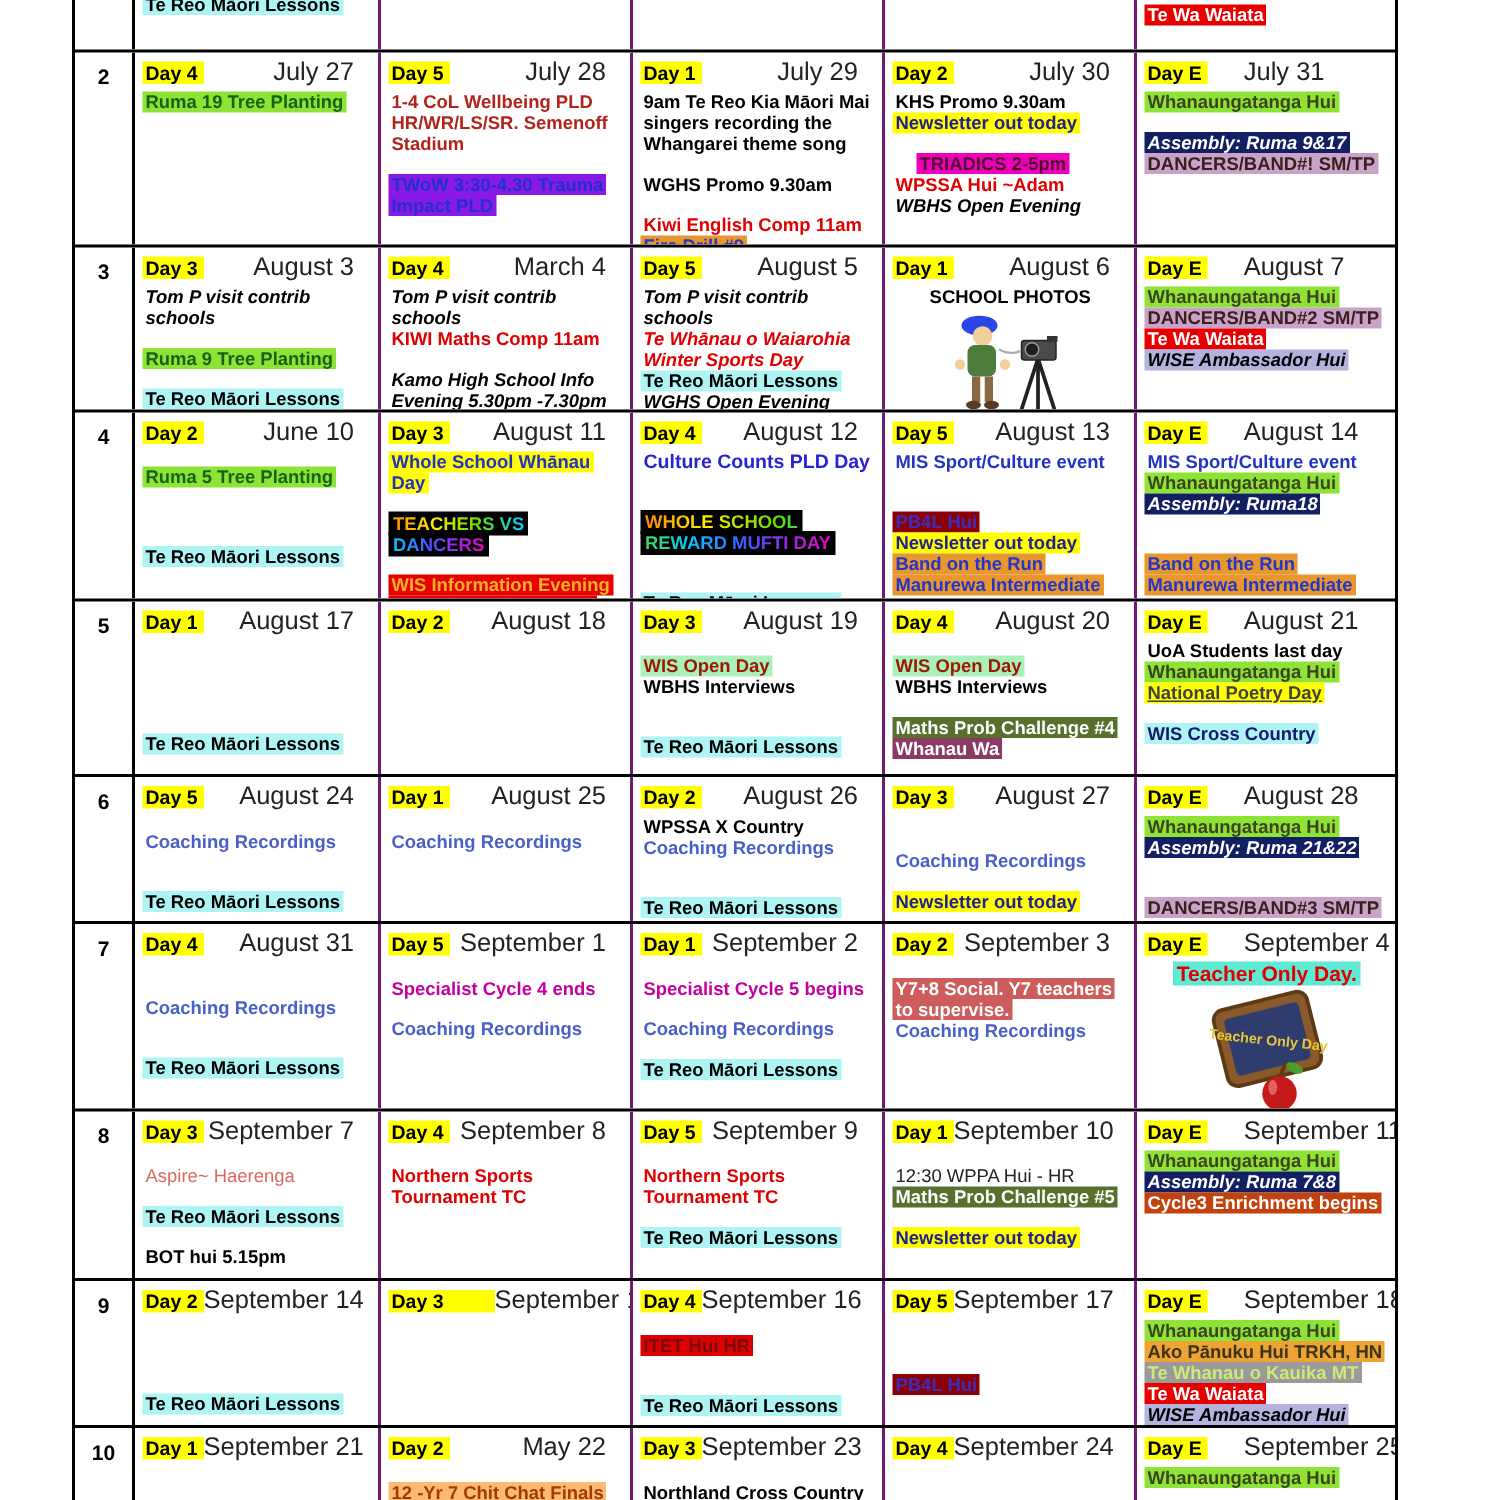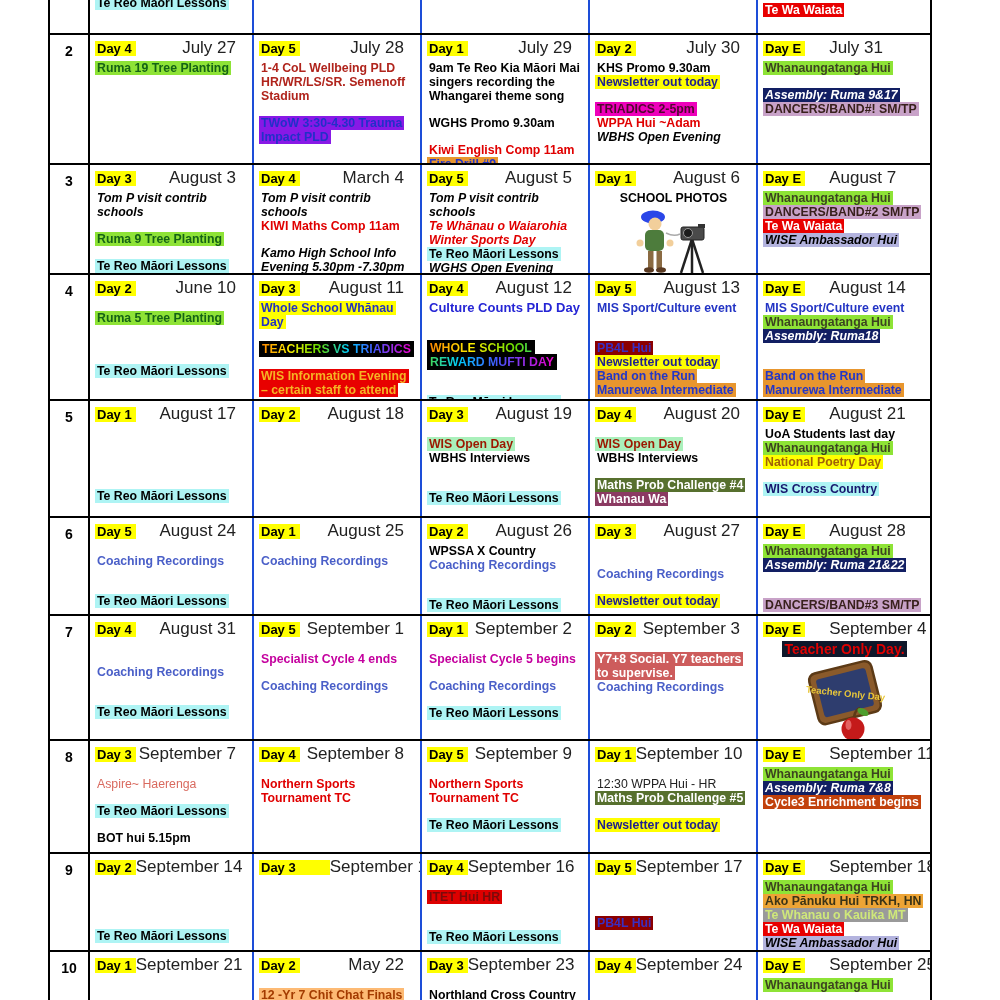--- a/index.html
+++ b/index.html
@@ -13,21 +13,21 @@
     border-left:2px solid #000;border-right:2px solid #000;
   }
   .cal-row{display:flex;border-top:2px solid #000;box-sizing:border-box;overflow:hidden;}
   .cal-row.partial{border-top:none;}
   .num-cell{
     box-sizing:border-box;border-right:2px solid #000;
     font-weight:700;font-size:14px;color:#000;text-align:center;padding-top:8px;
     flex:0 0 auto;
   }
   .day-cell{
-    box-sizing:border-box;border-right:2px solid #1d4ed8;overflow:hidden;position:relative;
+    box-sizing:border-box;border-right:2px solid #701a75;overflow:hidden;position:relative;
     padding:3px 4px 2px 5px;flex:0 0 auto;
   }
   .day-cell:last-child{border-right:none;}
   .day-hdr{display:flex;justify-content:space-between;align-items:baseline;padding-right:12px;margin-bottom:3px;}
   .day-cell.tight .day-hdr{justify-content:flex-start;gap:24px;}
   .day-lbl{background:#ffff00;color:#000;font-weight:700;font-size:13px;padding:0 4px 0 2px;white-space:nowrap;}
   .day-lbl.wide{padding-right:34px;}
   .day-date{font-size:17px;color:#222;font-weight:400;white-space:nowrap;}
   .ev{font-size:12.3px;line-height:14px;margin:0;}
   .ev.center{text-align:center;}
@@ -45,42 +45,42 @@
   .s-darkred .txt{font-weight:700;color:#b0241c;}
   .s-red .txt{font-weight:700;color:#e00000;}
   .s-redi .txt{font-weight:700;font-style:italic;color:#e00000;}
   .s-magenta .txt{font-weight:700;color:#c4009e;}
   .s-blue .txt{font-weight:700;color:#4a5fc8;}
   .s-blueb .txt{font-weight:700;color:#2334c4;}
   .s-bluesm .txt{font-weight:700;color:#2525d5;font-size:13px;}
   
   .s-hlyellow .txt{background:#ffff00;color:#20208e;font-weight:700;}
   .s-hlyellowblue .txt{background:#ffff00;color:#2433c0;font-weight:700;}
-  .s-hlyellowolive .txt{background:#ffff00;color:#a16207;font-weight:700;}
+  .s-hlyellowolive .txt{background:#ffff00;color:#404040;font-weight:700;text-decoration:underline;}
   .s-hlgreen .txt{background:#8ee336;color:#156315;font-weight:700;}
   .s-hlgreen2 .txt{background:#8ee336;color:#3c4420;font-weight:700;}
   .s-hlcyan .txt{background:#aef4f4;color:#000;font-weight:700;}
   .s-hlcyannavy .txt{background:#aef4f4;color:#17176e;font-weight:700;}
   .s-hlpurple .txt{background:#8819e6;color:#2230c8;font-weight:700;}
   .s-hlmagenta .txt{background:#ee00bb;color:#50062e;font-weight:700;}
   .s-hlorangeblue .txt{background:#e8962e;color:#2336c8;font-weight:700;}
   .s-hlorangedark .txt{background:#eda435;color:#3c3416;font-weight:700;}
   .s-hlorangered .txt{background:#fdba74;color:#a33b00;font-weight:700;}
   .s-hlnavy .txt{background:#121f63;color:#ffffff;font-weight:700;font-style:italic;}
   .s-hlthistle .txt{background:#c8a2c8;color:#38201c;font-weight:700;}
   .s-hlredwhite .txt{background:#e80000;color:#ffffff;font-weight:700;}
   .s-hlreddark .txt{background:#dd0000;color:#7a0a0a;font-weight:700;}
   .s-hlredyellow .txt{background:#e80000;color:#f5b324;font-weight:700;}
   .s-hllavender .txt{background:#b3b3de;color:#000;font-weight:700;font-style:italic;}
   .s-hldarkredblue .txt{background:#8b0000;color:#3a2ec0;font-weight:700;}
   .s-hlolive .txt{background:#57702e;color:#ffffff;font-weight:700;}
   .s-hlplum .txt{background:#8b3a62;color:#ffffff;font-weight:700;}
   .s-hlpalegreen .txt{background:#aaf0bb;color:#9c1800;font-weight:700;}
   .s-hlindianred .txt{background:#cd5c5c;color:#ffffff;font-weight:700;}
-  .s-hldodger .txt{background:#0f172a;color:#e00000;font-weight:700;font-size:14px;}
+  .s-hldodger .txt{background:#5eead4;color:#e00000;font-weight:700;font-size:14px;}
   .s-hlbluewhite .txt{background:#c2410c;color:#ffffff;font-weight:700;text-align:center;}
   .s-hlgray .txt{background:#9a9a9a;color:#cfe87a;font-weight:700;}
   .s-rainbow .txt{background:#000;font-weight:700;padding:1px 3px;}
   .s-rainbow .rb{color:#ffd700;}
   @supports (-webkit-background-clip: text) {
     .s-rainbow .rb{
       background-image:linear-gradient(90deg,#ff8800 0%,#ffee00 18%,#66dd00 38%,#00ccff 58%,#4455ff 75%,#ee00cc 100%);
       -webkit-background-clip:text;background-clip:text;color:transparent;
     }
   }
@@ -128,22 +128,22 @@
         <div class="ev s-red" style="margin-top: 13px;"><span class="txt">Kiwi English Comp 11am</span></div>
         <div class="ev s-hlorangeblue"><span class="txt">Fire Drill #9</span></div>
       </div>
       <div class="day-cell" style="width: 168px;">
         <div class="day-hdr">
           <span class="day-lbl">Day 2</span>
           <span class="day-date">July 30</span>
         </div>
         <div class="ev s-plain"><span class="txt">KHS Promo 9.30am</span></div>
         <div class="ev s-hlyellow"><span class="txt">Newsletter out today</span></div>
-        <div class="ev s-hlmagenta" style="margin-top: 13px;"><span class="txt">TRIADICS 2-5pm</span></div>
-        <div class="ev s-red"><span class="txt">WPPA Hui ~Adam</span></div>
+        <div class="ev s-hlmagenta" style="margin-top: 13px; margin-left: 16px;"><span class="txt">TRIADICS 2-5pm</span></div>
+        <div class="ev s-red"><span class="txt">WPSSA Hui ~Adam</span></div>
         <div class="ev s-italic"><span class="txt">WBHS Open Evening</span></div>
       </div>
       <div class="day-cell tight" style="width: 172px;">
         <div class="day-hdr">
           <span class="day-lbl">Day E</span>
           <span class="day-date">July 31</span>
         </div>
         <div class="ev s-hlgreen2"><span class="txt">Whanaungatanga Hui</span></div>
         <div class="ev s-hlnavy" style="margin-top: 13px;"><span class="txt">Assembly: Ruma 9&amp;17</span></div>
         <div class="ev s-hlthistle"><span class="txt">DANCERS/BAND#! SM/TP</span></div>
@@ -227,21 +227,21 @@
         </div>
         <div class="ev s-hlgreen" style="margin-top: 13px;"><span class="txt">Ruma 5 Tree Planting</span></div>
         <div class="ev s-hlcyan" style="margin-top: 39px;"><span class="txt">Te Reo Māori Lessons</span></div>
       </div>
       <div class="day-cell" style="width: 168px;">
         <div class="day-hdr">
           <span class="day-lbl">Day 3</span>
           <span class="day-date">August 11</span>
         </div>
         <div class="ev s-hlyellowblue"><span class="txt">Whole School Whānau Day</span></div>
-        <div class="ev s-rainbow" style="margin-top: 13px;"><span class="txt"><span class="rb">TEACHERS VS TRIADICS</span></span></div>
+        <div class="ev s-rainbow" style="margin-top: 13px;"><span class="txt"><span class="rb">TEACHERS VS DANCERS</span></span></div>
         <div class="ev s-hlredyellow" style="margin-top: 13px;"><span class="txt">WIS Information Evening – certain staff to attend</span></div>
       </div>
       <div class="day-cell" style="width: 168px;">
         <div class="day-hdr">
           <span class="day-lbl">Day 4</span>
           <span class="day-date">August 12</span>
         </div>
         <div class="ev s-bluesm"><span class="txt">Culture Counts PLD Day</span></div>
         <div class="ev s-rainbow" style="margin-top: 26px;"><span class="txt"><span class="rb">WHOLE SCHOOL REWARD MUFTI DAY</span></span></div>
         <div class="ev s-hlcyan" style="margin-top: 26px;"><span class="txt">Te Reo Māori Lessons</span></div>

